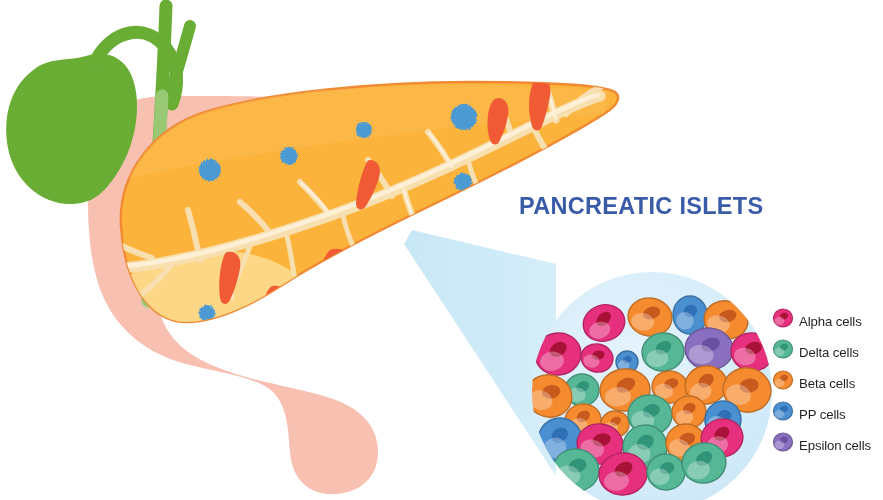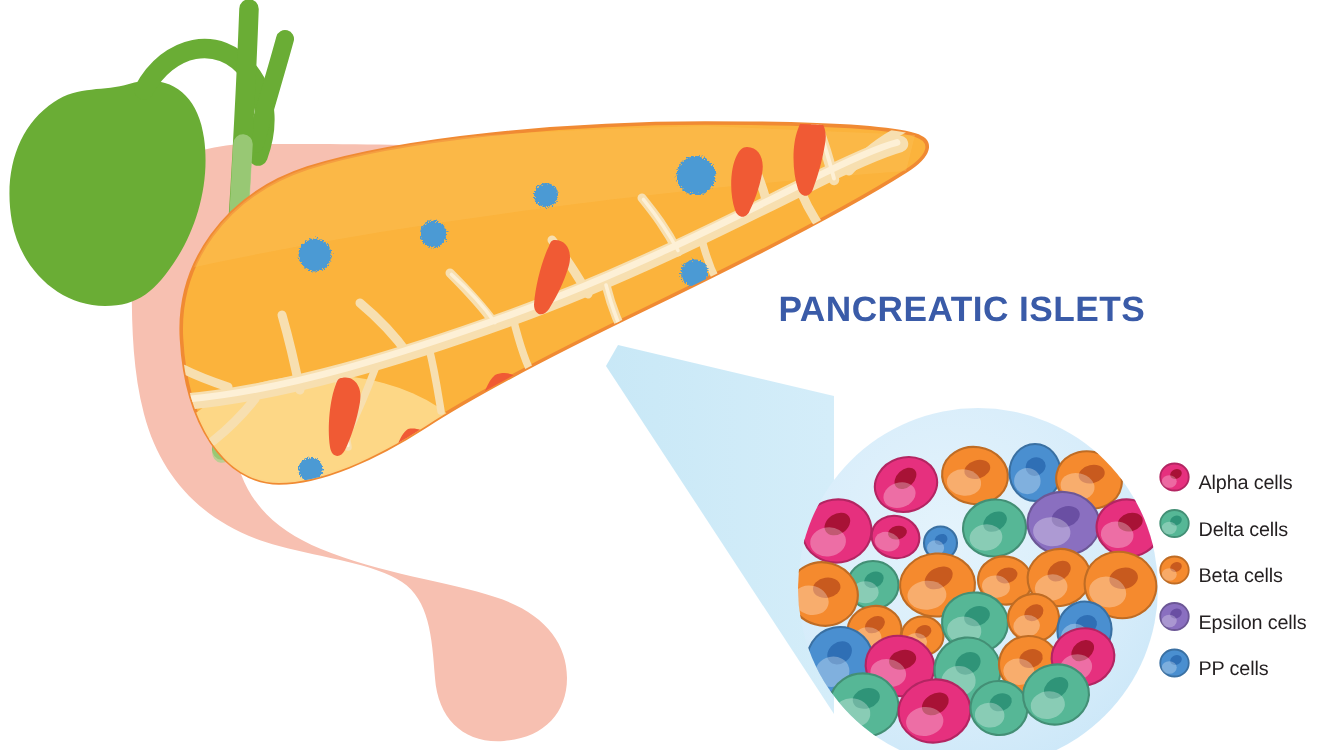--- a/index.html
+++ b/index.html
@@ -403,32 +403,32 @@
             <ellipse cx="11" cy="11" rx="9.5" ry="9" fill="#f58a2e" stroke="#bf6c24" stroke-width="1.2"></ellipse>
             <ellipse cx="12" cy="9" rx="4" ry="3.2" transform="rotate(-25 12 9)" fill="#c85a1e"></ellipse>
             <ellipse cx="7.5" cy="14" rx="5" ry="4.2" fill="#ffffff" opacity="0.28"></ellipse>
           </svg>
         </div>
         <span class="legend-label">Beta cells</span>
       </div>
       <div class="legend-row">
         <div class="legend-swatch">
           <svg width="22" height="22" viewBox="0 0 22 22">
+            <ellipse cx="11" cy="11" rx="9.5" ry="9" fill="#4a8fd0" stroke="#3a70a2" stroke-width="1.2"></ellipse>
+            <ellipse cx="12" cy="9" rx="4" ry="3.2" transform="rotate(-25 12 9)" fill="#2f6fb5"></ellipse>
+            <ellipse cx="7.5" cy="14" rx="5" ry="4.2" fill="#ffffff" opacity="0.28"></ellipse>
+          </svg>
+        </div>
+        <span class="legend-label">PP cells</span>
+      </div>
+      <div class="legend-row">
+        <div class="legend-swatch">
+          <svg width="22" height="22" viewBox="0 0 22 22">
             <ellipse cx="11" cy="11" rx="9.5" ry="9" fill="#8a6fc0" stroke="#6c5796" stroke-width="1.2"></ellipse>
             <ellipse cx="12" cy="9" rx="4" ry="3.2" transform="rotate(-25 12 9)" fill="#6a4fa3"></ellipse>
             <ellipse cx="7.5" cy="14" rx="5" ry="4.2" fill="#ffffff" opacity="0.28"></ellipse>
           </svg>
         </div>
         <span class="legend-label">Epsilon cells</span>
       </div>
-      <div class="legend-row">
-        <div class="legend-swatch">
-          <svg width="22" height="22" viewBox="0 0 22 22">
-            <ellipse cx="11" cy="11" rx="9.5" ry="9" fill="#4a8fd0" stroke="#3a70a2" stroke-width="1.2"></ellipse>
-            <ellipse cx="12" cy="9" rx="4" ry="3.2" transform="rotate(-25 12 9)" fill="#2f6fb5"></ellipse>
-            <ellipse cx="7.5" cy="14" rx="5" ry="4.2" fill="#ffffff" opacity="0.28"></ellipse>
-          </svg>
-        </div>
-        <span class="legend-label">PP cells</span>
-      </div>
     </div>
 
 </div>
 
 </body></html>

